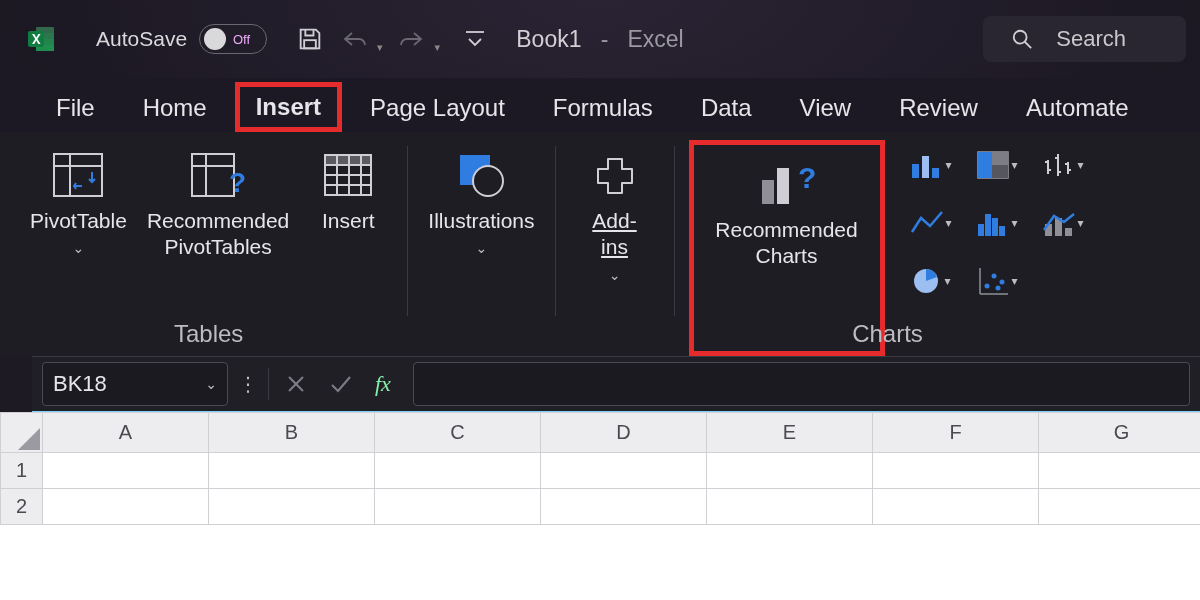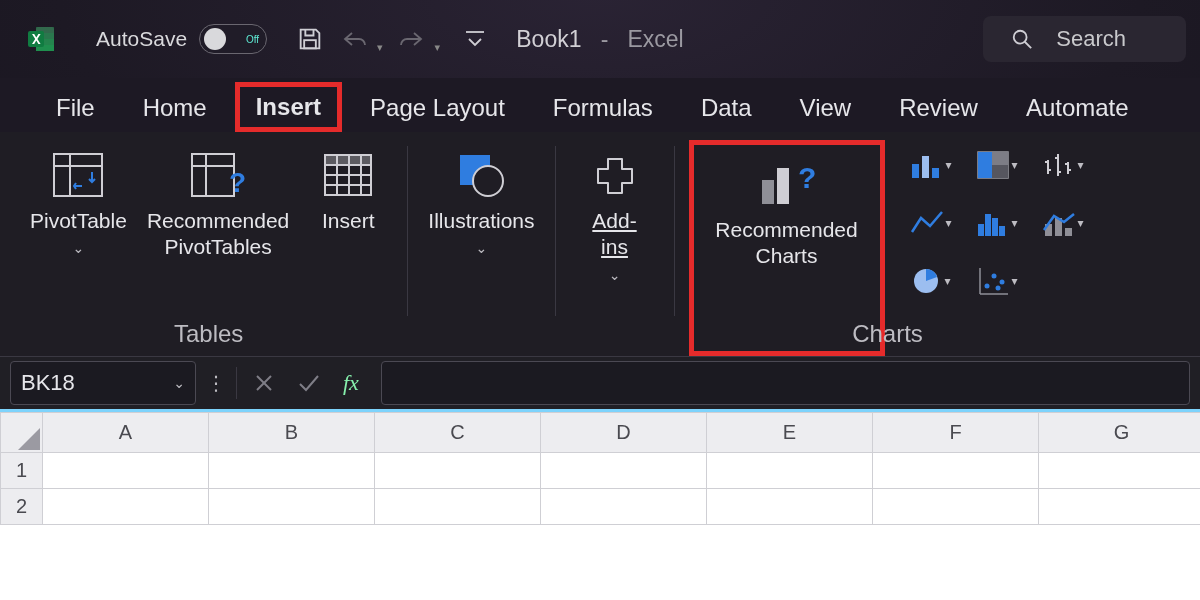--- a/index.html
+++ b/index.html
@@ -9,21 +9,21 @@
   
   .titlebar { display:flex; align-items:center; height:78px; padding:0 14px 0 28px;
               background: radial-gradient(ellipse 900px 400px at 50% -10%, #2a2334 0%, #1d1924 60%, #18151f 100%);
               position:relative; }
   .titlebar .spacer { flex:1; }
   .app-icon { width:28px; height:28px; margin-right:40px; display:flex; align-items:center; justify-content:center; }
   .autosave { display:flex; align-items:center; margin-right:24px; gap:12px; }
   .autosave-label { font-size:21px; color:#d9d9dc; }
   .toggle { width:68px; height:30px; border-radius:16px; background:#201c28; border:1px solid #6a6770; display:flex; align-items:center; position:relative; }
   .toggle-knob { width:22px; height:22px; border-radius:50%; background:#d9d9dc; position:absolute; left:4px; }
-  .toggle-text { font-size:10px; color:#5eead4; position:absolute; right:7px; }
+  .toggle-text { font-size:13px; color:#f0abfc; position:absolute; right:16px; }
   .qat-btn { width:38px; height:36px; margin-right:6px; display:flex; align-items:center; justify-content:center; color:#c9c9cc; border-radius:4px; }
   .qat-btn.disabled { color:#6a6770; }
   .qat-chev { font-size:11px; color:#888; margin-left:-2px; margin-right:10px; align-self:center; position:relative; top:8px;}
   .doc-title { font-size:23px; color:#d2d0d5; }
   .doc-title .dash { color:#9b99a1; }
   .doc-title .app { color:#9b99a1; }
   .searchbox { display:flex; align-items:center; gap:23px; padding:8px 60px 8px 28px; border-radius:8px; background:#2a2631; height:46px; }
   .searchbox span { font-size:22px; color:#c9c9cc; }
 
   
@@ -45,21 +45,21 @@
   .rbtn .ic { height:58px; display:flex; align-items:center; justify-content:center; }
   .rbtn .lbl { font-size:21px; color:#e6e6ea; line-height:1.25; }
   .rbtn .dd  { font-size:14px; color:#bdbcc2; margin-top:2px;}
   .rbtn.narrow { min-width:0; padding:6px 2px; }
   .annot-big { border:5px solid #e52b2b; padding:4px 8px 8px 8px; }
   .chartgrid3 { display:grid; grid-template-columns:repeat(3,64px); grid-template-rows:repeat(3,50px); gap:8px 2px; }
   .mini { display:flex; align-items:center; justify-content:center; gap:2px; }
   .mini .car { font-size:12px; color:#bdbcc2; }
 
   
-  .fbar { height:56px; background:#201f25; display:flex; align-items:center; padding:8px 10px; gap:10px; border-top:1px solid #3a3842; border-bottom:3px solid #7dd3fc;}
+  .fbar { height:56px; background:#201f25; display:flex; align-items:center; padding:8px 10px; gap:10px; border-top:1px solid #3a3842; border-bottom:1px solid #7dd3fc;margin-left:32px;}
   .namebox { width:186px; height:44px; border:1px solid #4b4953; border-radius:4px; display:flex; align-items:center; padding:0 10px; font-size:22px; color:#e6e6ea; background:#1b1a21; justify-content:space-between;}
   .fsep { width:1px; background:#3a3842; height:32px; }
   .cancel-ic,.accept-ic,.fx-ic { color:#7f7e87; padding:0 6px; display:flex; align-items:center;}
   .fx-ic { font-style:italic; font-size:22px; font-family: "Times New Roman", serif; color:#86efac;}
   .formula-input { flex:1; height:44px; border:1px solid #4b4953; border-radius:4px; background:#1b1a21; margin-left:6px;}
 
   
   .gridwrap { background:#fff; height:calc(600px - 78px - 54px - 224px - 56px); overflow:hidden;}
   table.sheet { border-collapse:collapse; table-layout:fixed; width:100%; }
   table.sheet th, table.sheet td { border:1px solid #cfcfd4; font-size:20px; color:#4a4a50; text-align:center; }

